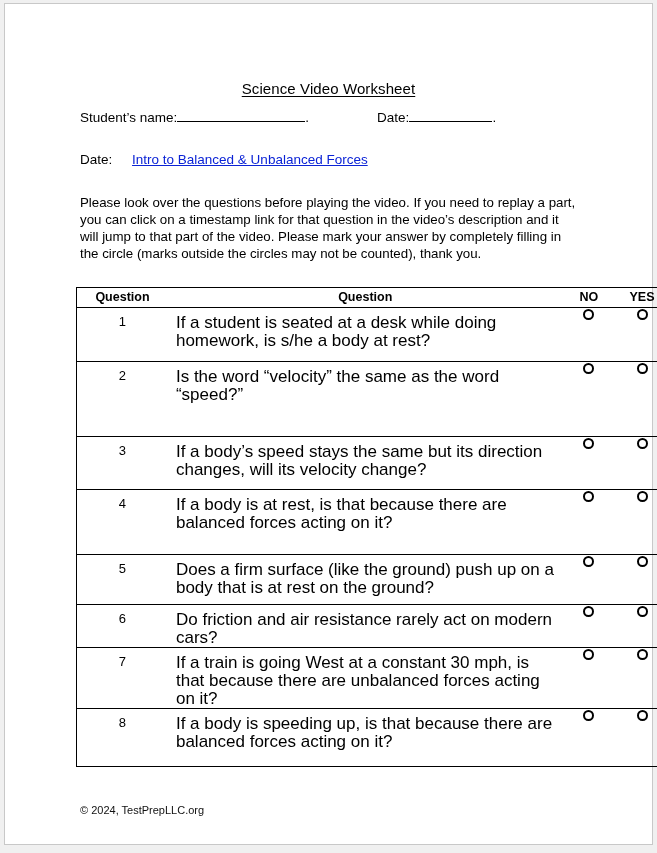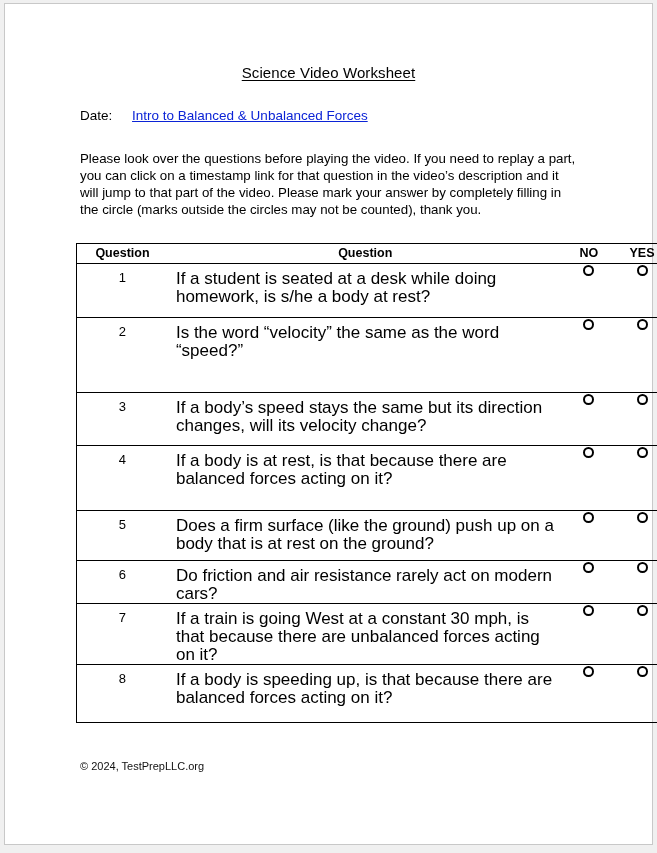--- a/index.html
+++ b/index.html
@@ -29,21 +29,21 @@
     position: absolute;
     left: 71px;
     top: 0;
     width: 505px;
   }
 
   .doc-title {
     text-align: center;
     font-size: 15px;
     color: #000;
-    margin-top: 60px;
+    margin-top: 76px;
     letter-spacing: 0.1px;
   }
   .doc-title span {
     text-decoration: underline;
     text-underline-offset: 2px;
   }
 
   .name-date-row {
     margin-top: 13px;
     font-size: 13.5px;
@@ -148,20 +148,23 @@
 </head>
 <body>
 
 <div class="page">
   <div class="content">
 
     <div class="doc-title">
       <span>Science Video Worksheet</span>
     </div>
 
+    <div class="name-date-row">
+      <span>Student’s name:</span><span class="blank-line blank-name"></span><span>.</span><span class="gap-between"></span><span>Date:</span><span class="blank-line blank-date"></span><span>.</span>
+    </div>
 
     <div class="video-row">
       <span>Date:</span>
       <a class="video-link" style="color: rgb(11, 35, 214);">Intro to Balanced &amp; Unbalanced Forces</a>
     </div>
 
     <div class="instructions">Please look over the questions before playing the video. If you need to replay a part, you can click on a timestamp link for that question in the video’s description and it will jump to that part of the video.  Please mark your answer by completely filling in the circle (marks outside the circles may not be counted), thank you.</div>
 
     <table class="qtable">
       <thead>

